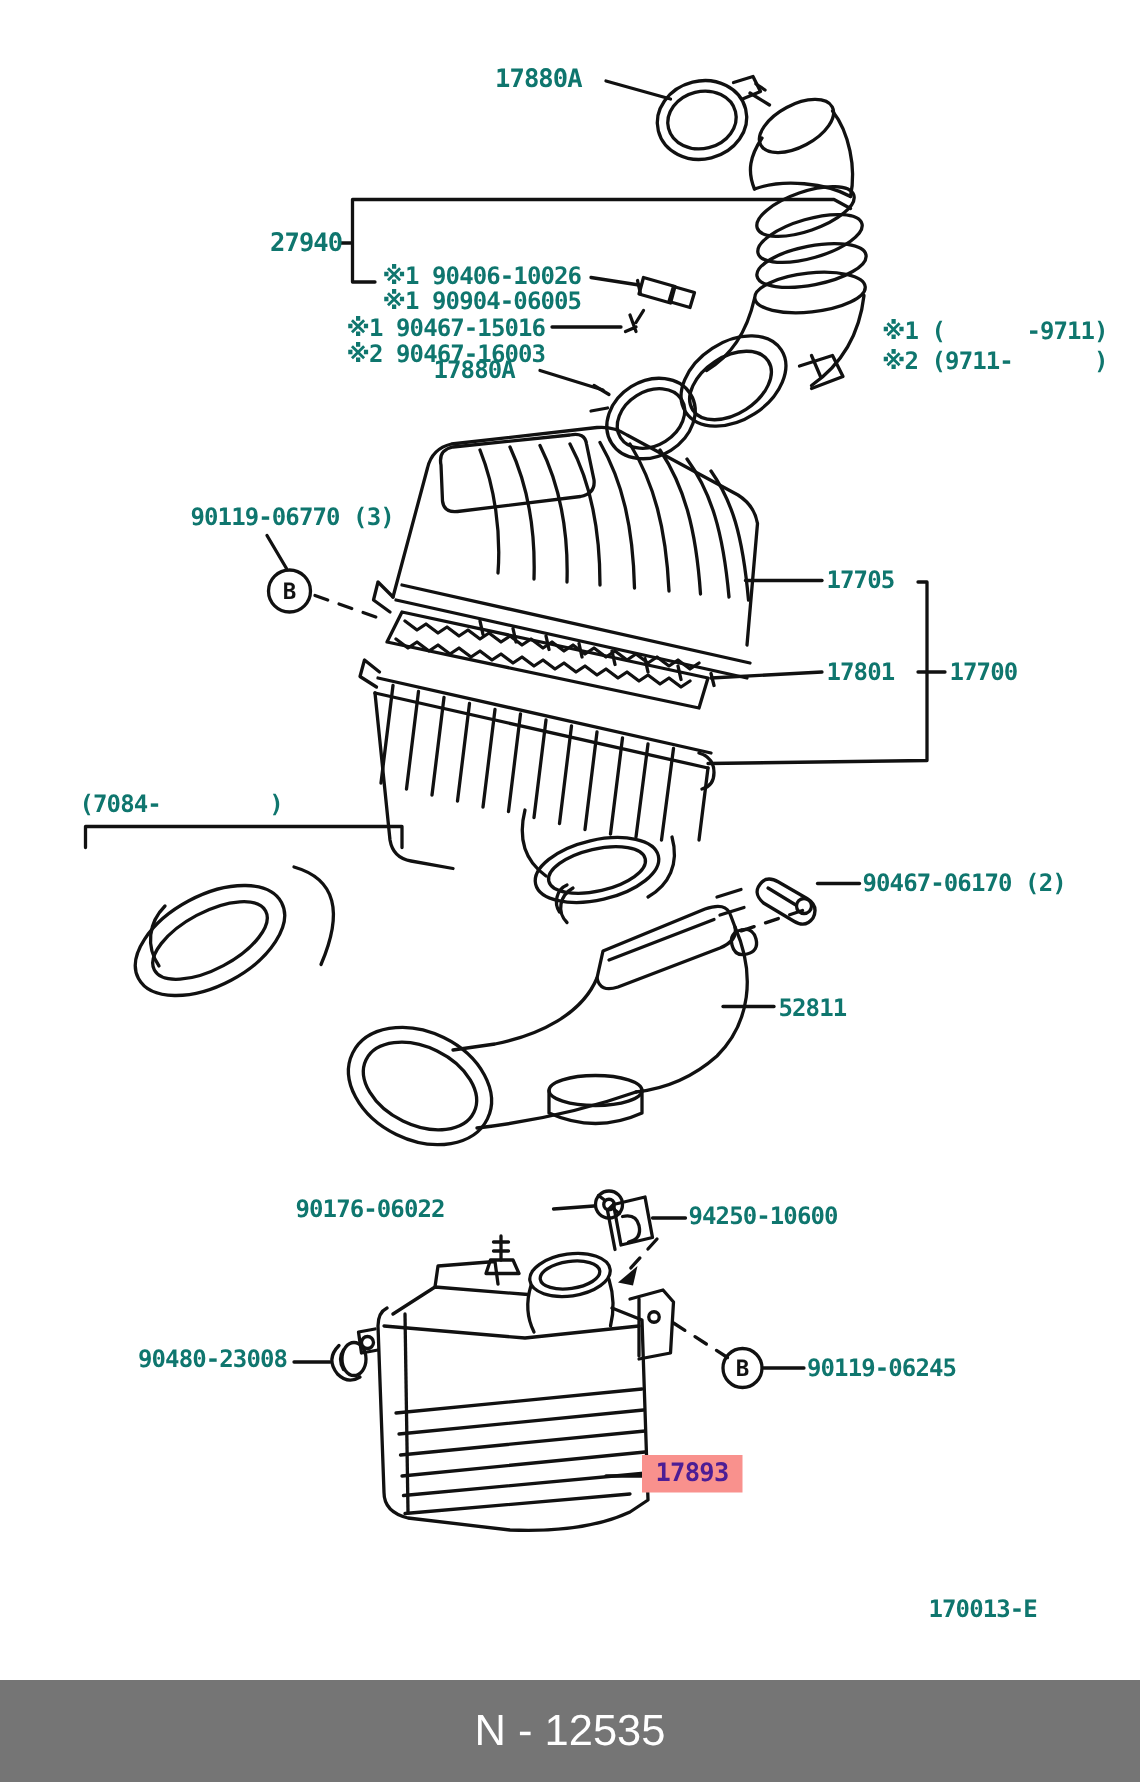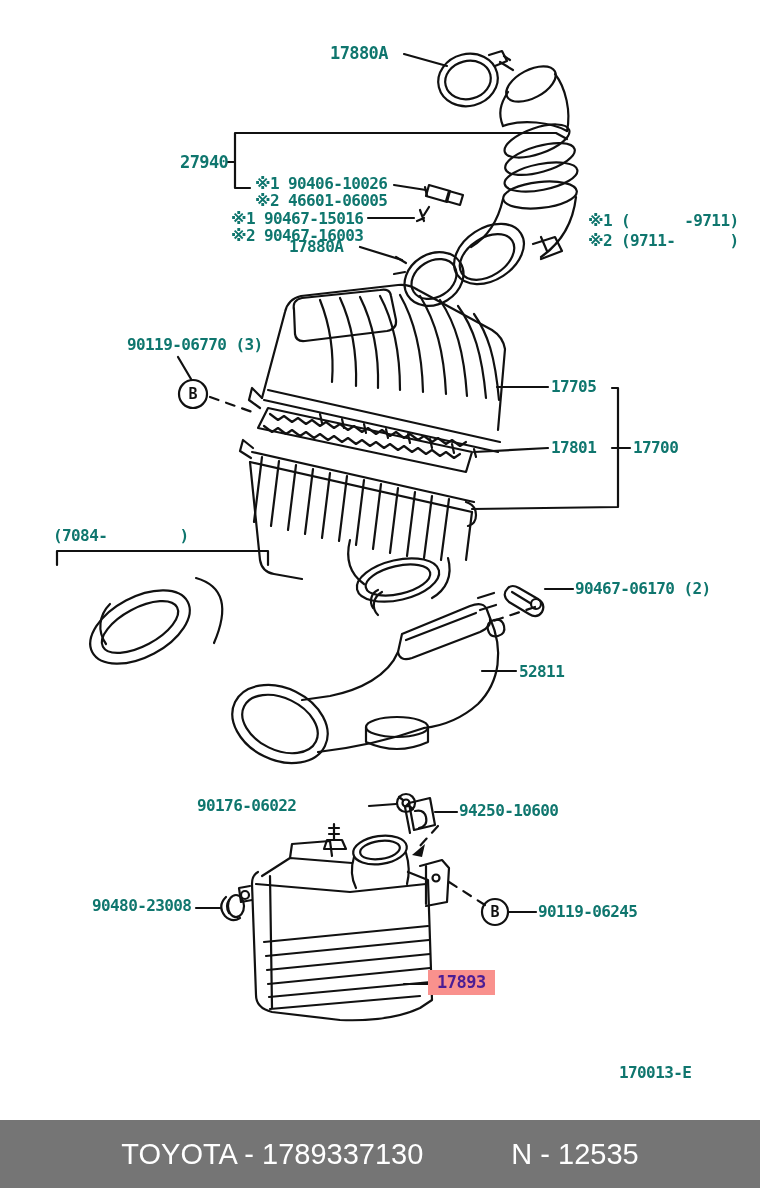--- a/index.html
+++ b/index.html
@@ -211,21 +211,21 @@
         <path d="M449,882 L485,905"></path>
         <path d="M535,607 L493,621"></path>
       </g>
       <path d="M412,855 l13,-11 l-3,13 z" fill="#111" stroke="none"></path>
     </g>
   </svg>
 
   <div class="lbl lbl-lg" style="left:330px; top:44px;">17880A</div>
   <div class="lbl lbl-lg" style="left:180px; top:153px;">27940</div>
   <div class="lbl" style="left:255px; top:175px;">※1 90406-10026</div>
-  <div class="lbl" style="left:255px; top:192px;">※2 46601-06005</div>
+  <div class="lbl" style="left:255px; top:192px;">※1 90904-06005</div>
   <div class="lbl" style="left:231px; top:210px;">※1 90467-15016</div>
   <div class="lbl" style="left:231px; top:227px;">※2 90467-16003</div>
   <div class="lbl" style="left:289px; top:238px;">17880A</div>
   <div class="lbl" style="left:588px; top:212px;">※1 (      -9711)</div>
   <div class="lbl" style="left:588px; top:232px;">※2 (9711-      )</div>
   <div class="lbl" style="left:127px; top:336px;">90119-06770 (3)</div>
   <div class="b-callout" style="left:179px; top:387px;">B</div>
   <div class="lbl" style="left:551px; top:378px;">17705</div>
   <div class="lbl" style="left:551px; top:439px;">17801</div>
   <div class="lbl" style="left:633px; top:439px;">17700</div>
@@ -235,16 +235,15 @@
   <div class="lbl" style="left:197px; top:797px;">90176-06022</div>
   <div class="lbl" style="left:459px; top:802px;">94250-10600</div>
   <div class="lbl" style="left:92px;  top:897px;">90480-23008</div>
   <div class="b-callout" style="left:481px; top:905px;">B</div>
   <div class="lbl" style="left:538px; top:903px;"></div>
   <div class="lbl" style="left:538px; top:903px;">90119-06245</div>
   <div class="highlight" style="left:428px; top:970px;">17893</div>
   <div class="lbl" style="left:619px; top:1064px;">170013-E</div>
 
   <div class="footer">
-    <span>TOYOTA - 1789337130</span>
     <span>N - 12535</span>
   </div>
 </div>
 
 </body></html>

